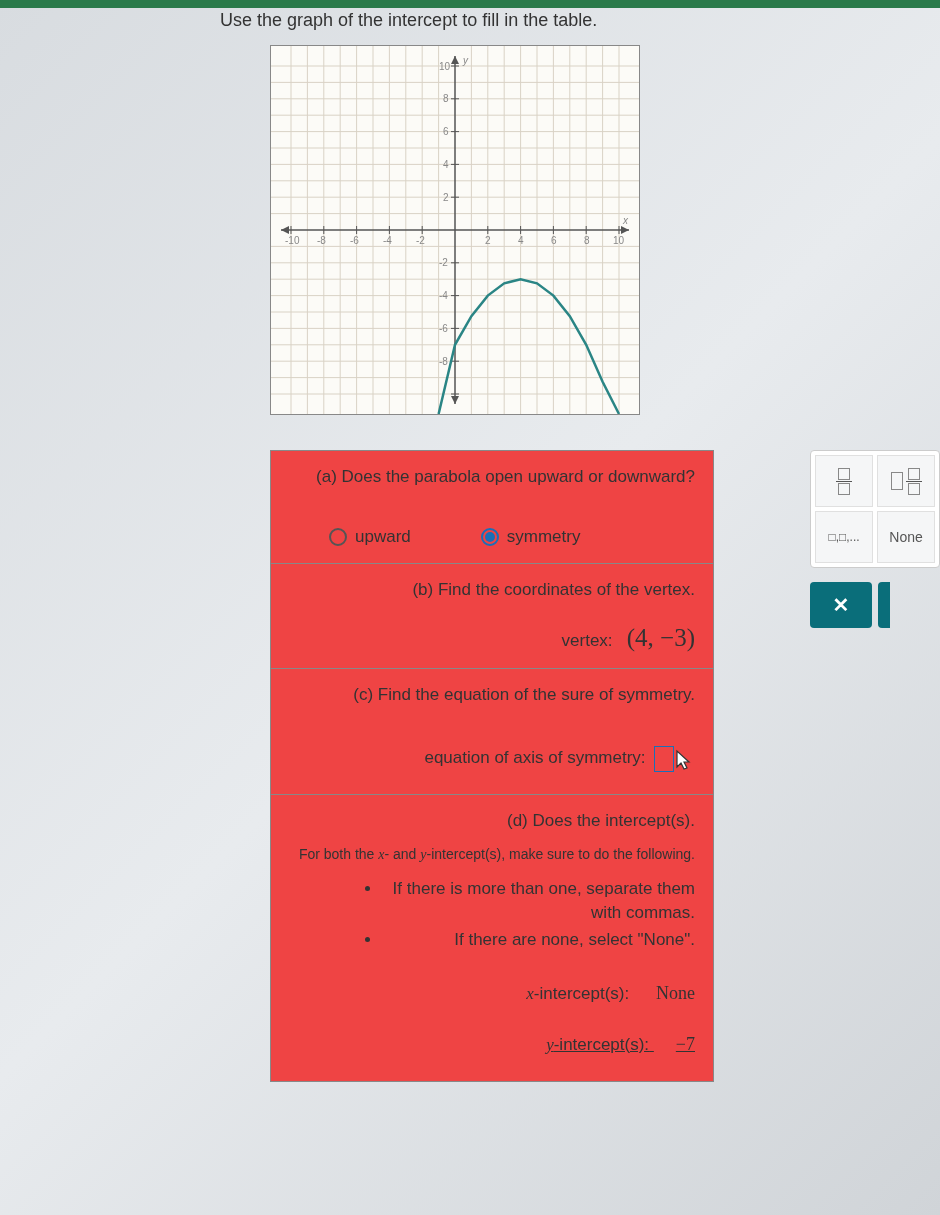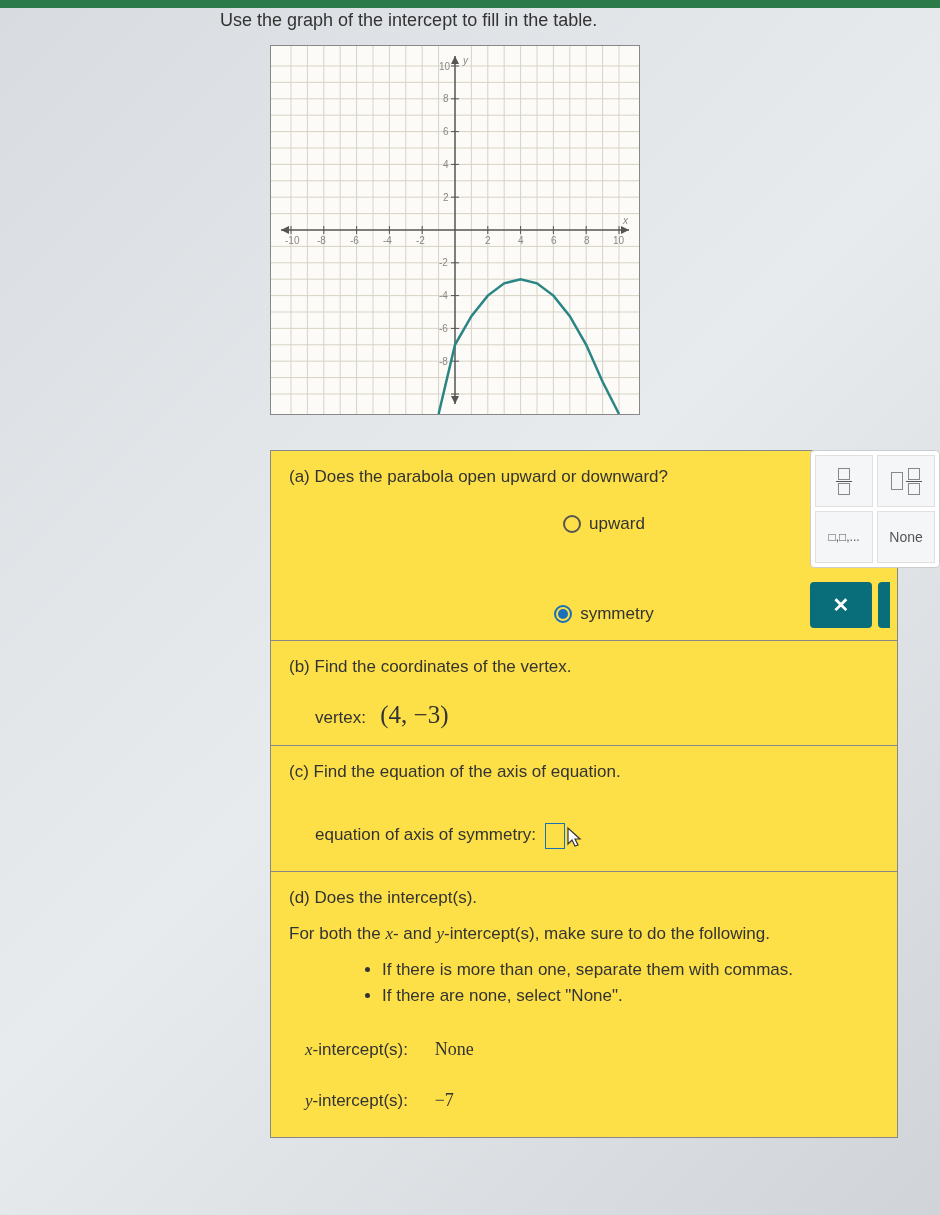--- a/index.html
+++ b/index.html
@@ -32,38 +32,38 @@
     width: 370px;
     height: 370px;
     border: 1px solid #888;
     background: #fcfbf7;
   }
   .graph-box svg { display:block; }
   .table-box {
     position: absolute;
     top: 450px;
     left: 270px;
-    width: 628px;
+    width: 444px;
     border: 1px solid #888;
-    background: #fde047;
+    background: #ef4444;
+    text-align: right;
   }
   .table-row {
     border-bottom: 1px solid #888;
     padding: 16px 18px;
     color: #333;
     font-size: 17px;
   }
   .table-row:last-child { border-bottom: none; }
   .radio-row {
     display: flex;
     gap: 70px;
-    margin-top: 27px;
+    margin-top: 40px;
     padding-left: 40px;
     align-items: center;
-    flex-direction: column;
   }
   .radio-item { display:flex; align-items:center; gap:8px; }
   .radio-circle {
     width: 18px; height: 18px; border-radius: 50%;
     border: 2px solid #555;
     display:inline-flex; align-items:center; justify-content:center;
   }
   .radio-circle.selected { border-color: #1a6fb8; }
   .radio-dot { width: 10px; height:10px; border-radius:50%; background:#1a6fb8; }
   .vertex-line { margin-top: 24px; padding-left: 26px; font-size:17px;}
@@ -75,21 +75,21 @@
     border: 1px solid #1a6fb8;
     vertical-align: middle;
     margin-left: 4px;
   }
   .cursor-icon {
     display:inline-block;
     vertical-align: middle;
     margin-left: -4px;
     margin-top: 10px;
   }
-  .sub-text { margin-top: 14px; font-size: 17px; line-height:1.4;}
+  .sub-text { margin-top: 14px; font-size: 14px; line-height:1.4;}
   .bullets { margin-top: 12px; padding-left: 50px; font-size:17px; line-height:1.45;}
   .bullets li { margin-bottom: 2px; margin-left: 43px; }
   .italic { font-style: italic; font-family:'Times New Roman', serif;}
   .ans-line { margin-top: 30px; padding-left: 16px; font-size:17px;}
   .ans-val { margin-left: 22px; font-family:'Times New Roman', serif; font-size:18px;}
   .palette {
     position: absolute;
     top: 450px;
     right: 0;
     width: 130px;
@@ -282,21 +282,21 @@
 
   <div class="table-row">
     <div>(b) Find the coordinates of the vertex.</div>
     <div class="vertex-line">
       <span>vertex:</span>
       &nbsp;&nbsp;<span class="vertex-val">(4, −3)</span>
     </div>
   </div>
 
   <div class="table-row">
-    <div>(c) Find the equation of the axis of equation.</div>
+    <div>(c) Find the equation of the sure of symmetry.</div>
     <div class="sym-line">
       <span>equation of axis of symmetry:</span>
       <span class="input-box"></span>
       <span class="cursor-icon">
         <svg width="20" height="24">
             <path d="M 2 2 L 2 18 L 6 14 L 9 20 L 12 19 L 9 13 L 14 13 Z" fill="#fff" stroke="#333" stroke-width="1.2"></path>
           </svg>
       </span>
     </div>
   </div>
@@ -307,21 +307,21 @@
       <span>For both the </span><span class="italic">x</span><span>- and </span><span class="italic">y</span><span>-intercept(s), make sure to do the following.</span>
     </div>
     <ul class="bullets">
       <li>If there is more than one, separate them with commas.</li>
       <li>If there are none, select "None".</li>
     </ul>
     <div class="ans-line">
       <span class="italic">x</span><span>-intercept(s):</span>
       <span class="ans-val">None</span>
     </div>
-    <div class="ans-line" style="margin-bottom:10px;">
+    <div class="ans-line" style="margin-bottom:10px;text-decoration:underline;">
       <span class="italic">y</span><span>-intercept(s):</span>
       <span class="ans-val">−7</span>
     </div>
   </div>
 </div>
 
 <div class="palette">
   <div class="palette-grid">
     <div class="palette-cell">
       <div class="frac-icon">

